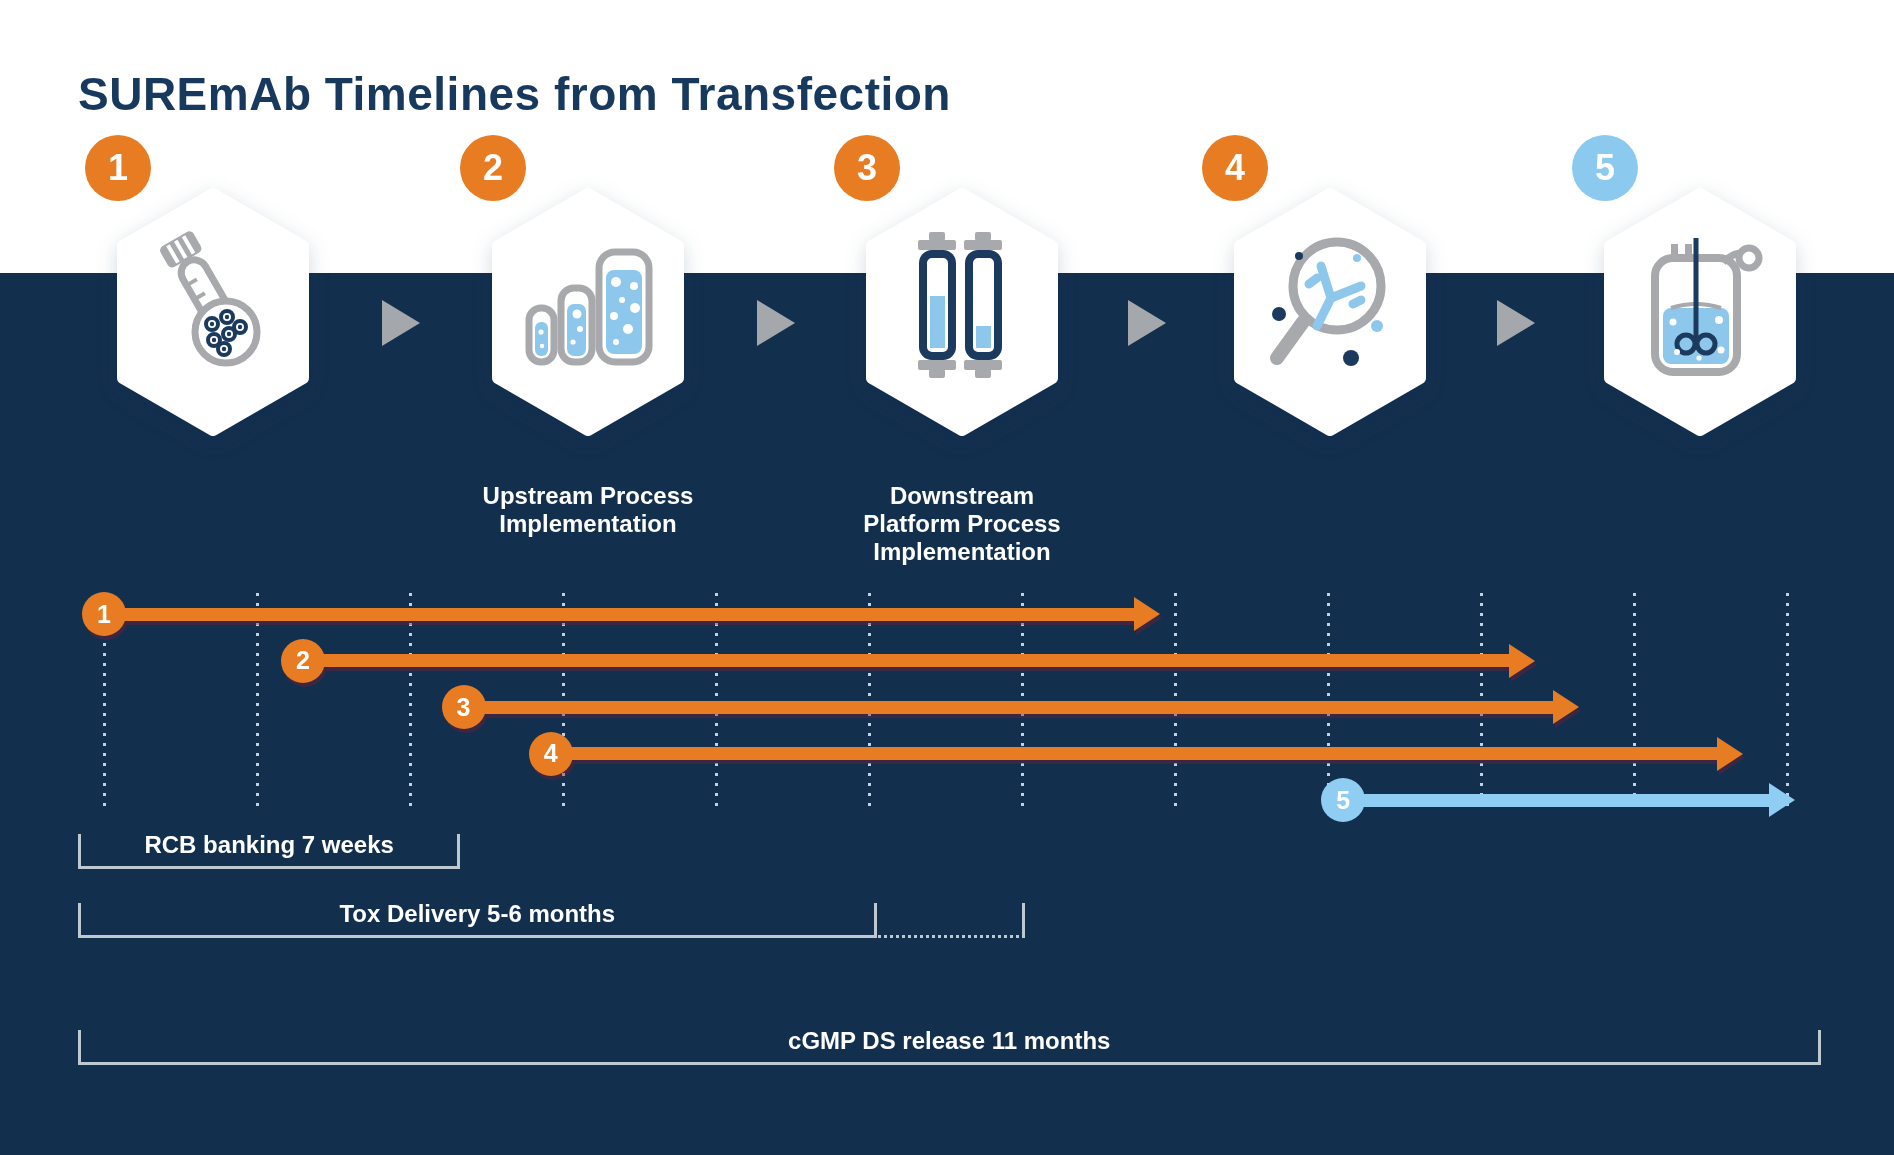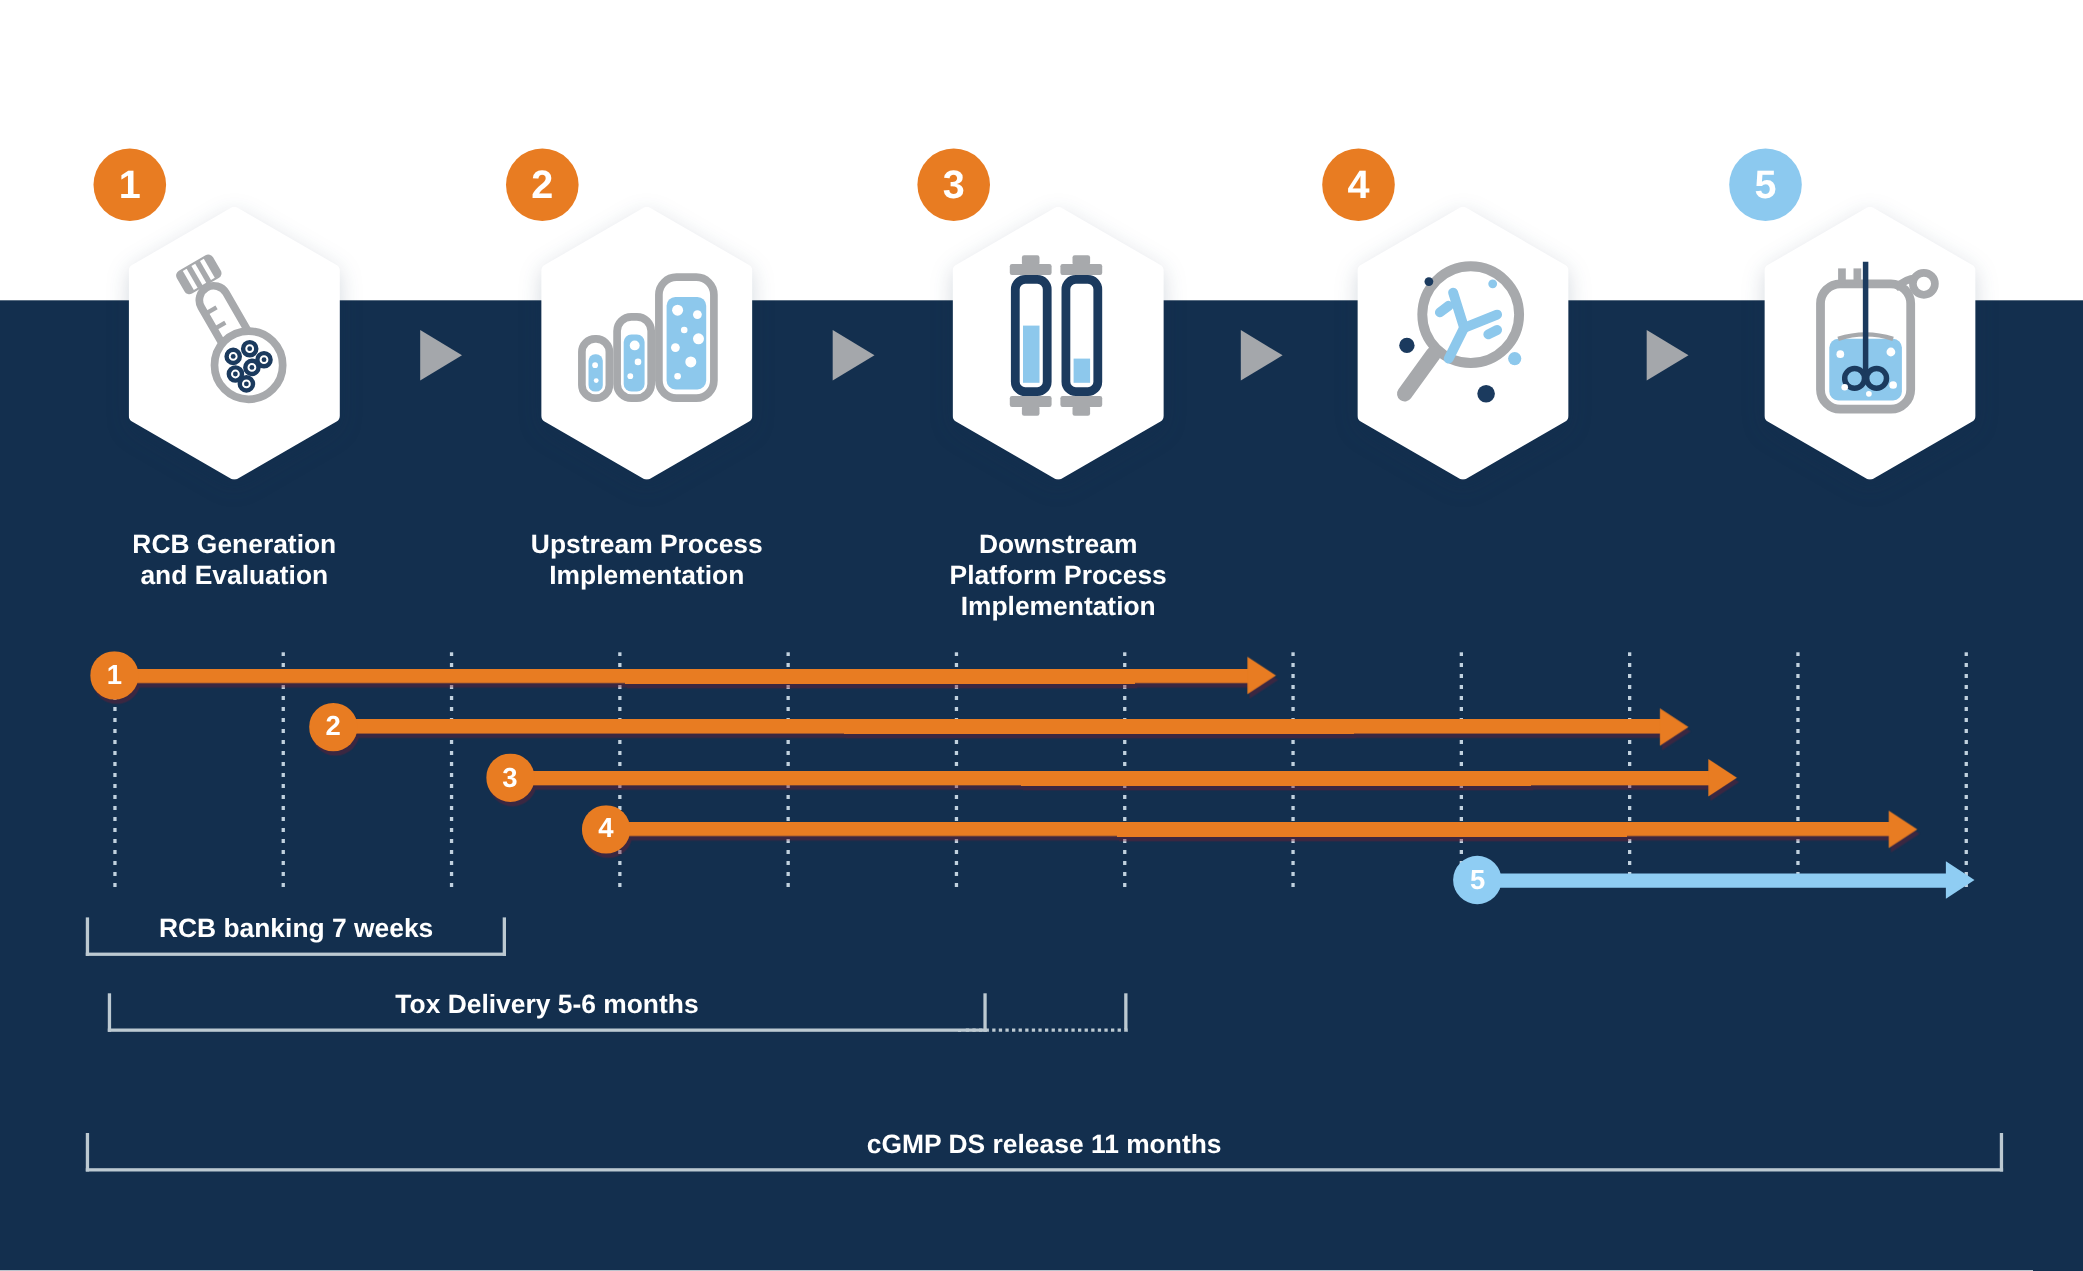--- a/index.html
+++ b/index.html
@@ -61,20 +61,21 @@
     border-bottom:3px dotted var(--bracket,#BCC9D1);
     border-right:3px solid var(--bracket,#BCC9D1);
   }
 </style>
 </head>
 <body>
 
 <div class="canvas" style="--navy: #132F4E; --title: #17395E; --bracket: #BCC9D1;">
   <div class="navy-band"></div>
 
+  <h1 class="page-title">SUREmAb Timelines from Transfection</h1>
 
   <div class="step" style="left:63px">
     <div class="step-badge" style="background: rgb(232, 124, 34);">1</div>
     <svg class="hex" width="192" height="248" viewBox="0 0 192 248">
       <polygon points="96,6 186,58 186,190 96,242 6,190 6,58" fill="#fff" stroke="#fff" stroke-width="12" stroke-linejoin="round"></polygon>
     </svg>
     <svg class="step-icon" width="130" height="150" viewBox="0 0 130 150">
       <g transform="rotate(-30 55 62)">
         <rect x="38" y="2" width="38" height="24" rx="5" fill="#A7A9AC"></rect>
         <line x1="48" y1="4" x2="48" y2="24" stroke="#fff" stroke-width="4"></line>
@@ -97,21 +98,20 @@
       </g>
       <g fill="#1B3A5E">
         <circle cx="64" cy="94" r="2.2"></circle>
           <circle cx="79" cy="87" r="2.2"></circle>
           <circle cx="92" cy="97" r="2.2"></circle>
         <circle cx="66" cy="110" r="2.2"></circle>
           <circle cx="81" cy="104" r="2.2"></circle>
           <circle cx="76" cy="119" r="2.2"></circle>
       </g>
     </svg>
-    <div class="step-label">RCB Generation<br>and Evaluation</div>
   </div>
 
   <div class="step" style="left:438px">
     <div class="step-badge" style="background: rgb(232, 124, 34);">2</div>
     <svg class="hex" width="192" height="248" viewBox="0 0 192 248">
       <polygon points="96,6 186,58 186,190 96,242 6,190 6,58" fill="#fff" stroke="#fff" stroke-width="12" stroke-linejoin="round"></polygon>
     </svg>
     <svg class="step-icon" width="130" height="150" viewBox="0 0 130 150">
       <rect x="6" y="78" width="25" height="54" rx="12" fill="#fff" stroke="#A7A9AC" stroke-width="7"></rect>
       <rect x="12" y="92" width="13" height="34" rx="6" fill="#8DC8EC"></rect>
@@ -249,21 +249,21 @@
       <div class="bar-row blue">
         <div class="bar" style="left: 1343.3px; top: 793.5px; width: 431.35px; background: rgb(143, 205, 243);"></div>
         <div class="bar-head" style="left: 1768.65px; top: 783px; border-left: 26px solid rgb(143, 205, 243);"></div>
         <div class="bar-badge" style="left: 1321.3px; top: 778px; background: rgb(143, 205, 243);">5</div>
       </div>
     </div>
   <div id="bracket-layer">
       <div class="bracket" style="left: 77.99px; top: 834px; width: 376.38px;">
         <div class="bracket-label">RCB banking 7 weeks</div>
       </div>
-      <div class="bracket" style="left: 77.99px; top: 903px; width: 792.54px; margin-left: 20px;">
+      <div class="bracket" style="left: 77.99px; top: 903px; width: 792.54px;">
         <div class="bracket-label">Tox Delivery 5-6 months</div>
       </div>
       <div class="bracket-dotted" style="left: 870.53px; top: 903px; width: 151.47px;"></div>
       <div class="bracket" style="left: 77.99px; top: 1030px; width: 1736.55px;">
         <div class="bracket-label">cGMP DS release 11 months</div>
       </div>
     </div>
 </div>
 
 </body></html>

